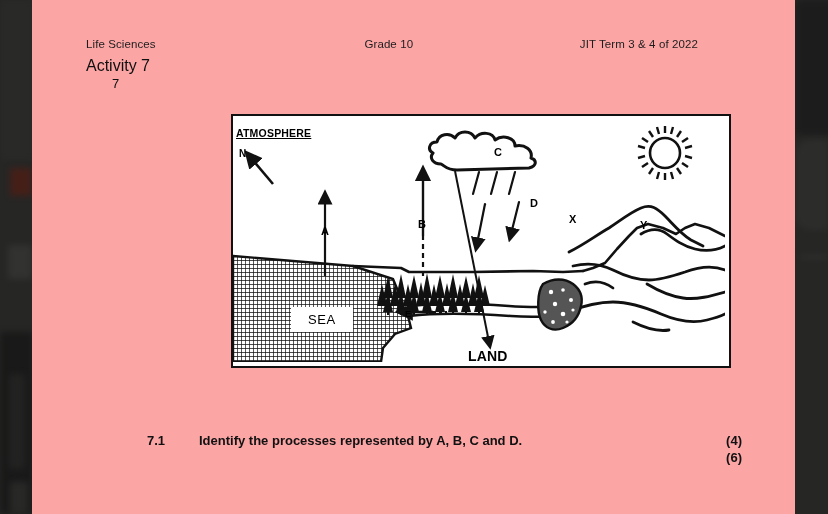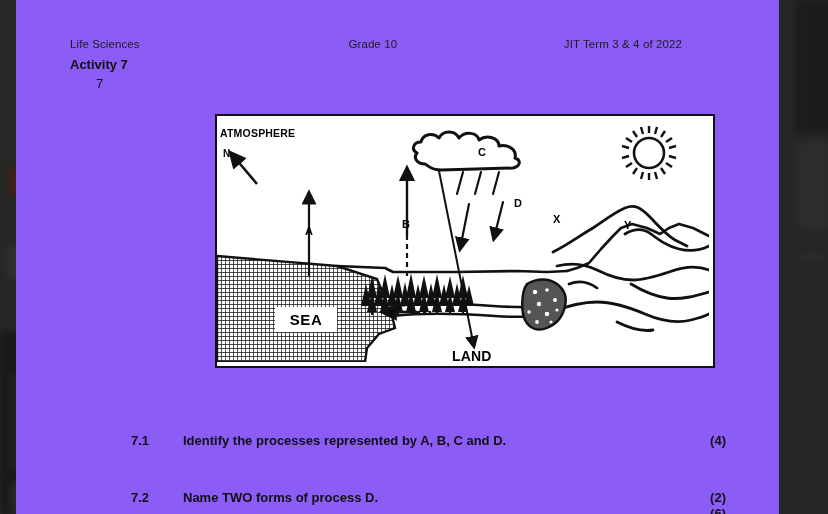--- a/index.html
+++ b/index.html
@@ -73,47 +73,47 @@
     border-radius: 14px 0 0 14px;
   }
   .bg-right-line {
     left: 800px; top: 256px; width: 28px; height: 2px;
     background: #3a3a39;
   }
 
   
   #page {
     position: absolute;
-    left: 16px;
+    left: 32px;
     top: 0;
     width: 763px;
     height: 514px;
-    background: #8b5cf6;
+    background: #fca5a5;
   }
 
   
   .doc-header {
     position: absolute;
     left: 54px;
     top: 38px;
     width: 612px;
     display: flex;
     justify-content: space-between;
     font-size: 11.5px;
     color: #1d1d1d;
     letter-spacing: 0.1px;
   }
   .doc-header .center { margin-left: 42px; }
 
   .activity-title {
     position: absolute;
     left: 54px;
     top: 57px;
-    font-size: 13px;
-    font-weight: bold;
+    font-size: 16px;
+    font-weight: normal;
     color: #101010;
   }
 
   .q-intro {
     position: absolute;
     left: 80px;
     top: 76px;
     font-size: 13px;
     color: #101010;
     display: flex;
@@ -136,43 +136,43 @@
   }
   #figure svg { display: block; }
 
   .fig-label {
     position: absolute;
     font-weight: bold;
     color: #000;
     font-size: 11px;
     letter-spacing: 0.2px;
   }
-  .lbl-atmosphere { left: 3px;  top: 11px; font-size: 10.5px; }
+  .lbl-atmosphere { left: 3px;  top: 11px; font-size: 10.5px; text-decoration: underline; }
   .lbl-n    { left: 6px;   top: 32px; font-size: 10px; }
   .lbl-a    { left: 88px;  top: 109px; }
   .lbl-b    { left: 185px; top: 102px; }
   .lbl-c    { left: 261px; top: 30px; }
   .lbl-d    { left: 297px; top: 81px; }
   .lbl-x    { left: 336px; top: 97px; }
   .lbl-y    { left: 407px; top: 103px; }
   .lbl-e    { left: 172px; top: 193px; font-size: 9px; }
   .lbl-land { left: 235px; top: 232px; font-size: 14px; }
 
   .sea-box {
     position: absolute;
     left: 58px;
     top: 191px;
     width: 62px;
     height: 25px;
     background: #ffffff;
     display: flex;
     align-items: center;
     justify-content: center;
-    font-weight: bold;
-    font-size: 15px;
+    font-weight: normal;
+    font-size: 13px;
     color: #000;
     letter-spacing: 0.6px;
   }
 
   
   #questions {
     position: absolute;
     left: 115px;
     top: 393px;
     width: 595px;
@@ -410,24 +410,19 @@
       <div class="fig-label lbl-land">LAND</div>
       <div class="sea-box">SEA</div>
     </div>
 
     <div id="questions">
       <div class="q-row">
         <span class="q-no">7.1</span>
         <span class="q-text">Identify the processes represented by A, B, C and D.</span>
         <span class="q-marks">(4)</span>
       </div>
-      <div class="q-row">
-        <span class="q-no">7.2</span>
-        <span class="q-text">Name TWO forms of process D.</span>
-        <span class="q-marks">(2)</span>
-      </div>
       <div class="q-total">
         <span class="q-marks">(6)</span>
       </div>
     </div>
 
   </div>
 </div>
 
 </body></html>

